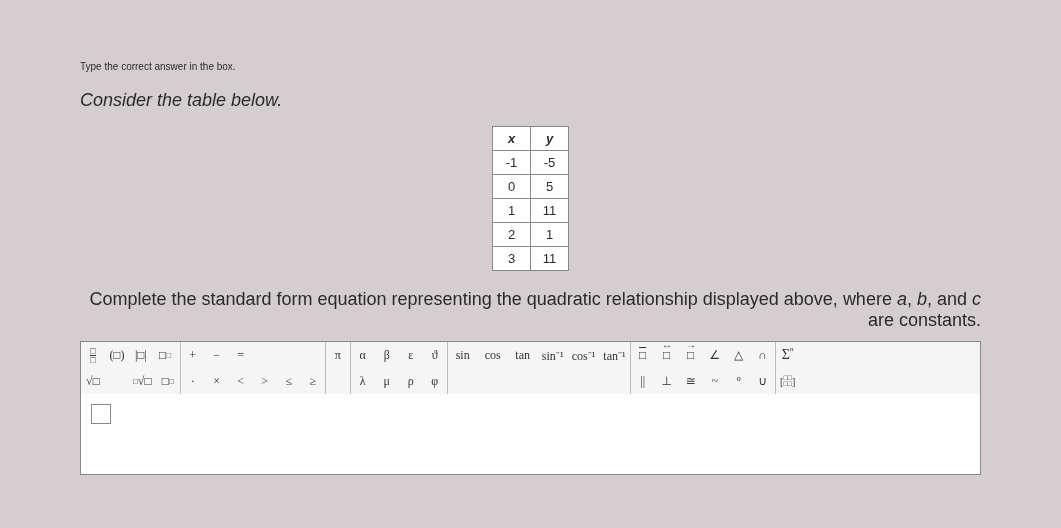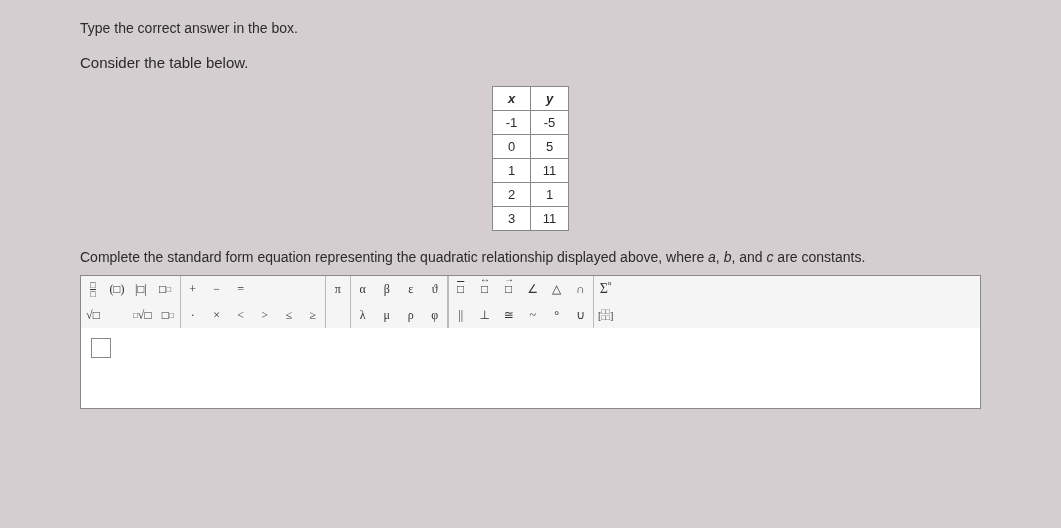--- a/index.html
+++ b/index.html
@@ -5,37 +5,37 @@
   * { box-sizing: border-box; margin: 0; padding: 0; }
   body {
     background: #d5ced0;
     font-family: Arial, sans-serif;
     width: 1061px;
     height: 528px;
     overflow: hidden;
     padding: 20px 80px;
     color: #2a2a2a;
   }
-  .instruction { font-size: 14px; margin-bottom: 18px; }
-  .consider { font-size: 15px; margin-bottom: 15px; }
+  .instruction { font-size: 10px; margin-bottom: 18px; margin-top: 41px; }
+  .consider { font-size: 18px; margin-bottom: 15px; font-style: italic; }
   .data-table {
     border-collapse: collapse;
     margin: 0 auto 18px auto;
     background: #fff;
   }
   .data-table td, .data-table th {
     border: 1px solid #888;
     width: 38px;
     height: 24px;
     text-align: center;
     font-size: 13px;
     font-weight: normal;
   }
   .data-table th { font-weight: bold; font-style: italic; }
-  .question { font-size: 14px; margin-bottom: 10px; }
+  .question { font-size: 18px; margin-bottom: 10px; text-align: right; }
   .italic { font-style: italic; }
   .toolbar {
     border: 1px solid #888;
     background: #f5f5f5;
     width: 100%;
     margin-top: 8px;
   }
   .row {
     display: flex;
     align-items: center;
@@ -177,20 +177,28 @@
       <div class="row">
         <span class="btn">λ</span>
         <span class="btn">μ</span>
         <span class="btn">ρ</span>
         <span class="btn">φ</span>
       </div>
     </div>
     <div class="sep"></div>
 
     <div class="group">
+      <div class="row">
+        <span class="btn wide">sin</span>
+        <span class="btn wide">cos</span>
+        <span class="btn wide">tan</span>
+        <span class="btn wide">sin⁻¹</span>
+        <span class="btn wide">cos⁻¹</span>
+        <span class="btn wide">tan⁻¹</span>
+      </div>
     </div>
     <div class="sep"></div>
 
     <div class="group">
       <div class="row">
         <span class="btn">
             <span class="over">□</span>
           </span>
         <span class="btn">
             <span style="position:relative;"><span style="position:absolute;top:-9px;left:-1px;font-size:10px;">↔</span>□</span>

